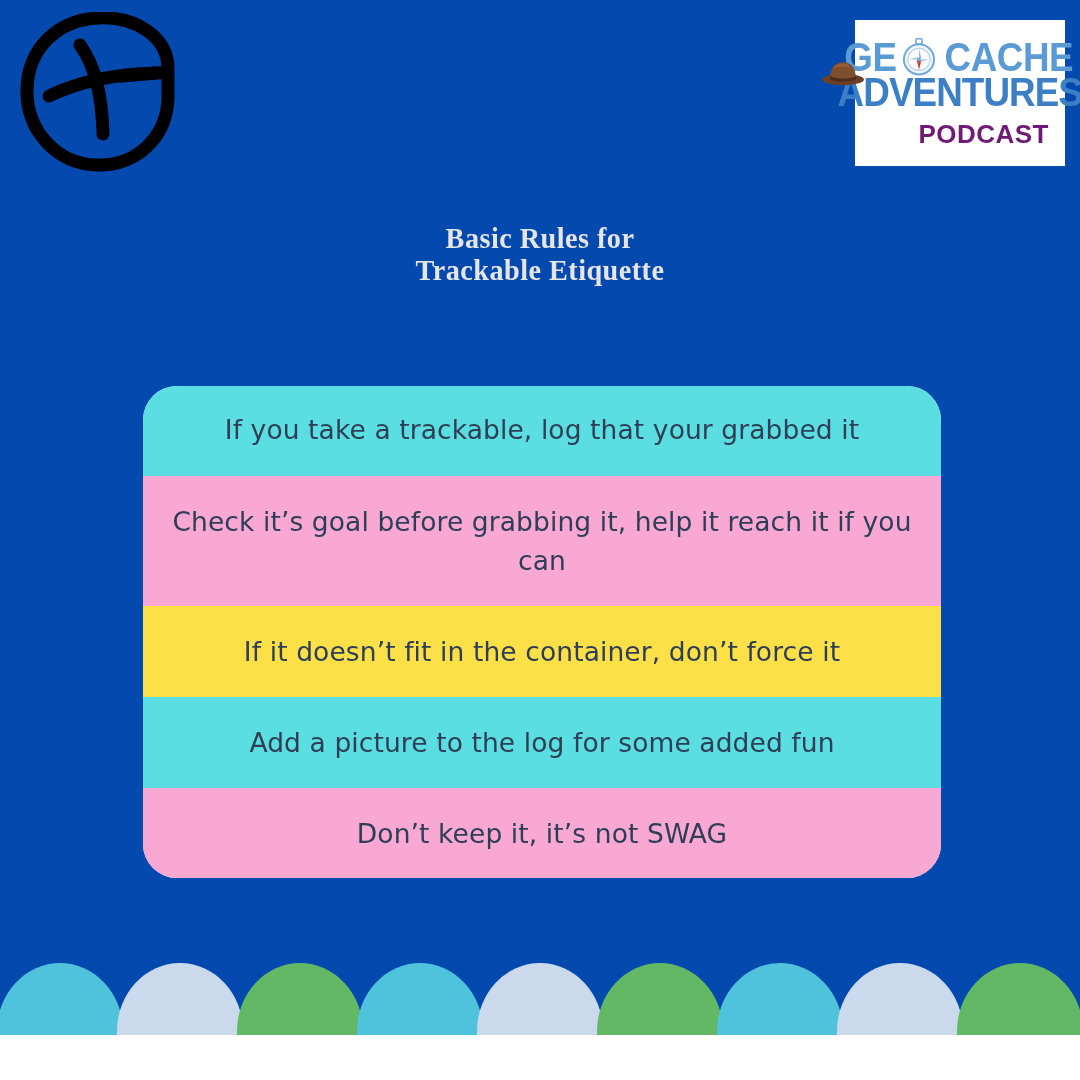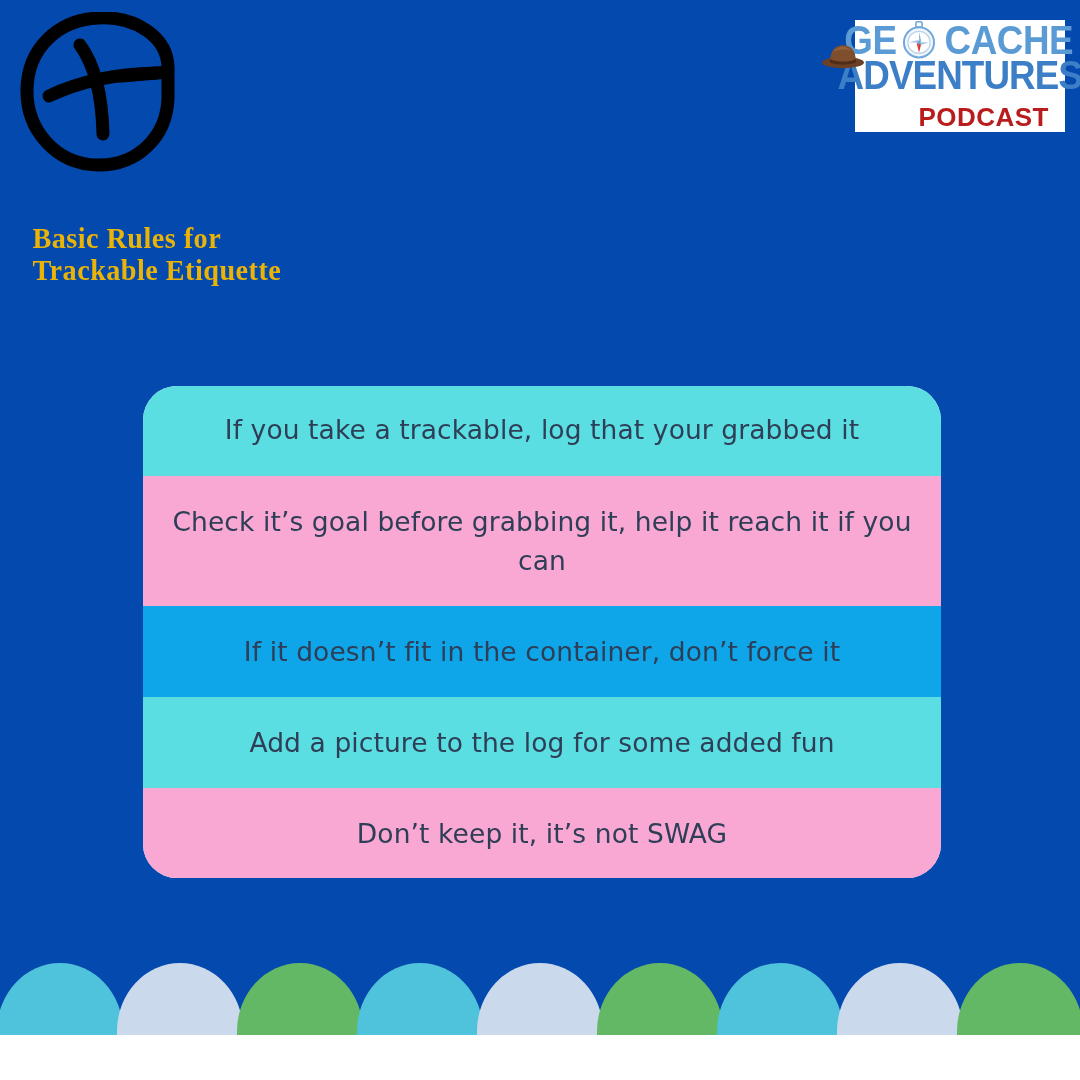--- a/index.html
+++ b/index.html
@@ -27,21 +27,21 @@
     height: 160px;
   }
   #geo-mark svg { display: block; width: 100%; height: 100%; }
 
   
   #podcast-logo {
     position: absolute;
     left: 855px;
     top: 20px;
     width: 210px;
-    height: 112px;
+    height: 146px;
     background: #ffffff;
     box-sizing: border-box;
     padding: 12px 10px 10px 10px;
     display: flex;
     flex-direction: column;
     justify-content: center;
     align-items: center;
   }
   .logo-row-1 {
     position: relative;
@@ -86,33 +86,34 @@
     width: 44px;
     height: 26px;
     pointer-events: none;
   }
   .logo-hat svg { display:block; width:100%; height:100%; }
   .logo-row-3 {
     font-family: "Liberation Sans", sans-serif;
     font-weight: bold;
     font-size: 26px;
     letter-spacing: 0.5px;
-    color: #b91c1c;
+    color: #701a75;
     margin-top: 8px;
     align-self: flex-end;
     margin-right: 6px;
   }
 
   
   #title {
     position: absolute;
     left: 0;
     top: 172px;
     width: 1080px;
-    color: #eab308;
+    text-align: center;
+    color: #e5e5e5;
     font-family: "Liberation Serif", serif;
     font-weight: bold;
     font-size: 74px;
     line-height: 1.07;
     letter-spacing: 0.5px;
   }
   #title .tline { display: block; transform: scaleX(0.94); }
 
   
   #rules-card {
@@ -136,21 +137,21 @@
     justify-content: center;
     text-align: center;
     color: #2E3E56;
     font-family: "DejaVu Sans", sans-serif;
     font-size: 26.5px;
     line-height: 1.48;
     padding: 26px 26px;
     letter-spacing: 0.1px;
   }
   .rule-row.band-cyan  { background: #5BDEE2; }
-  .rule-row.band-green { background: #0ea5e9; }
+  .rule-row.band-green { background: #fde047; }
   .rule-row.band-white { background: #f9a8d4; }
 
   
   #scallops {
     position: absolute;
     left: 0;
     top: 963px;
     width: 1080px;
     height: 72px;
   }

